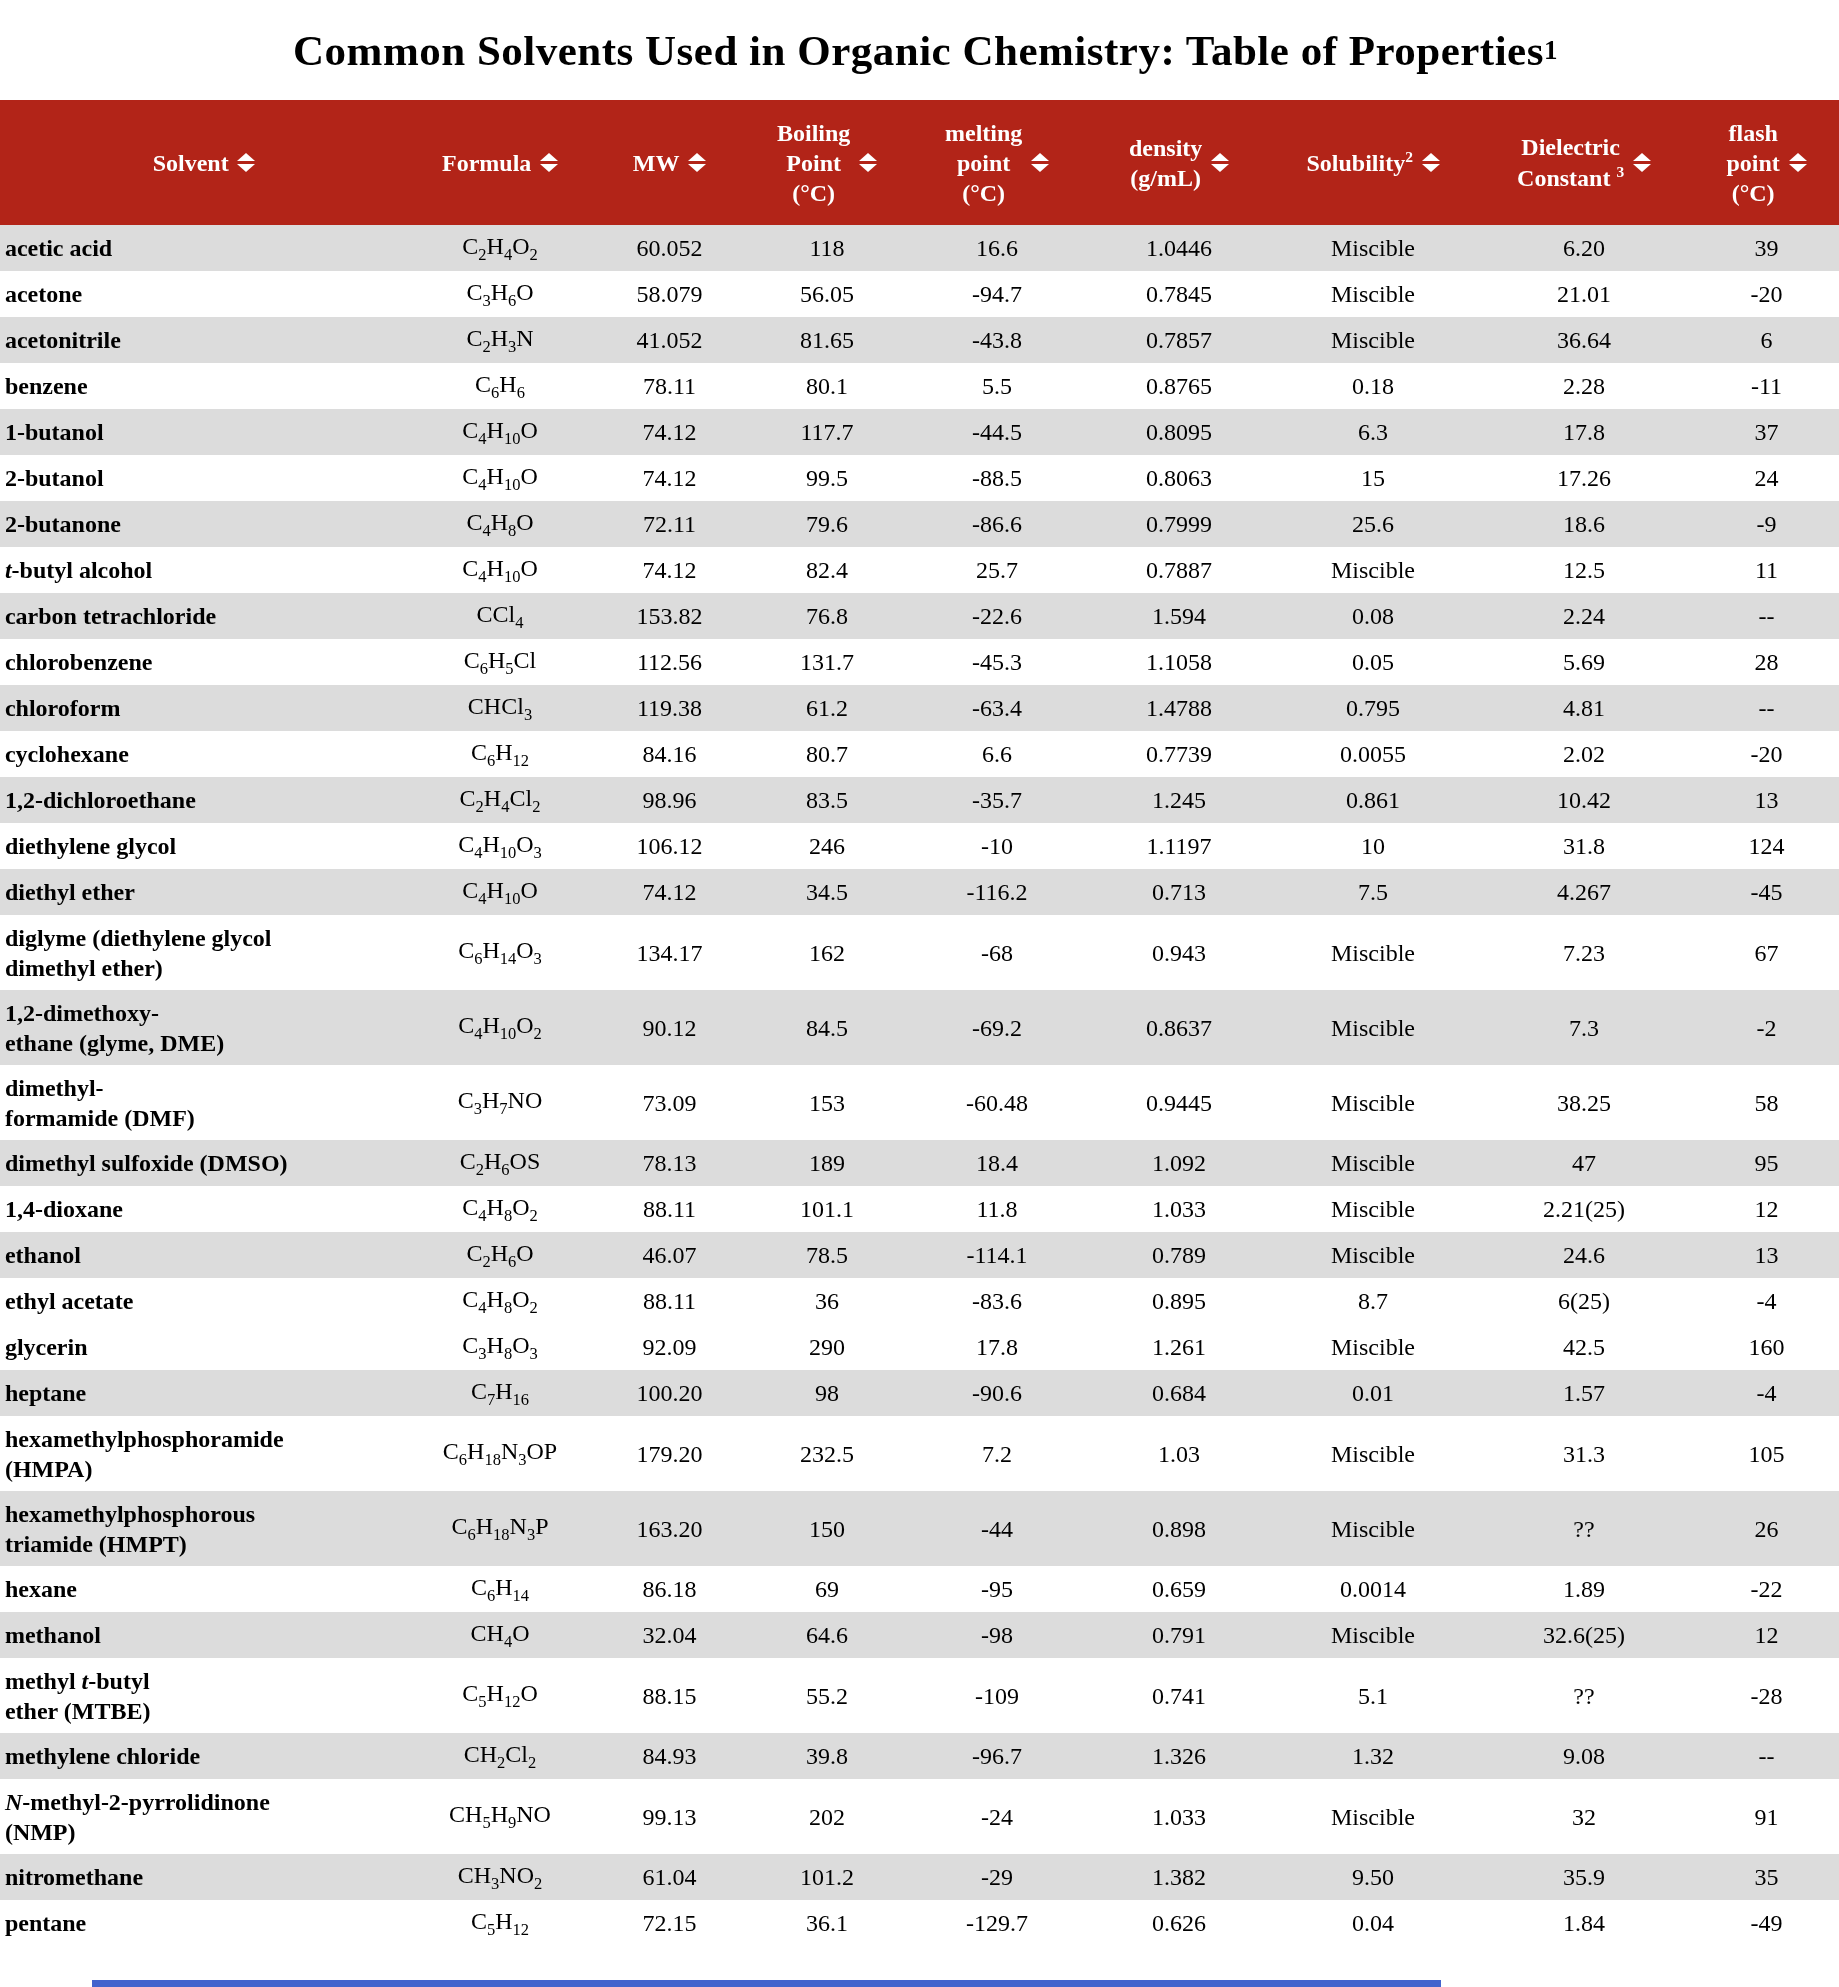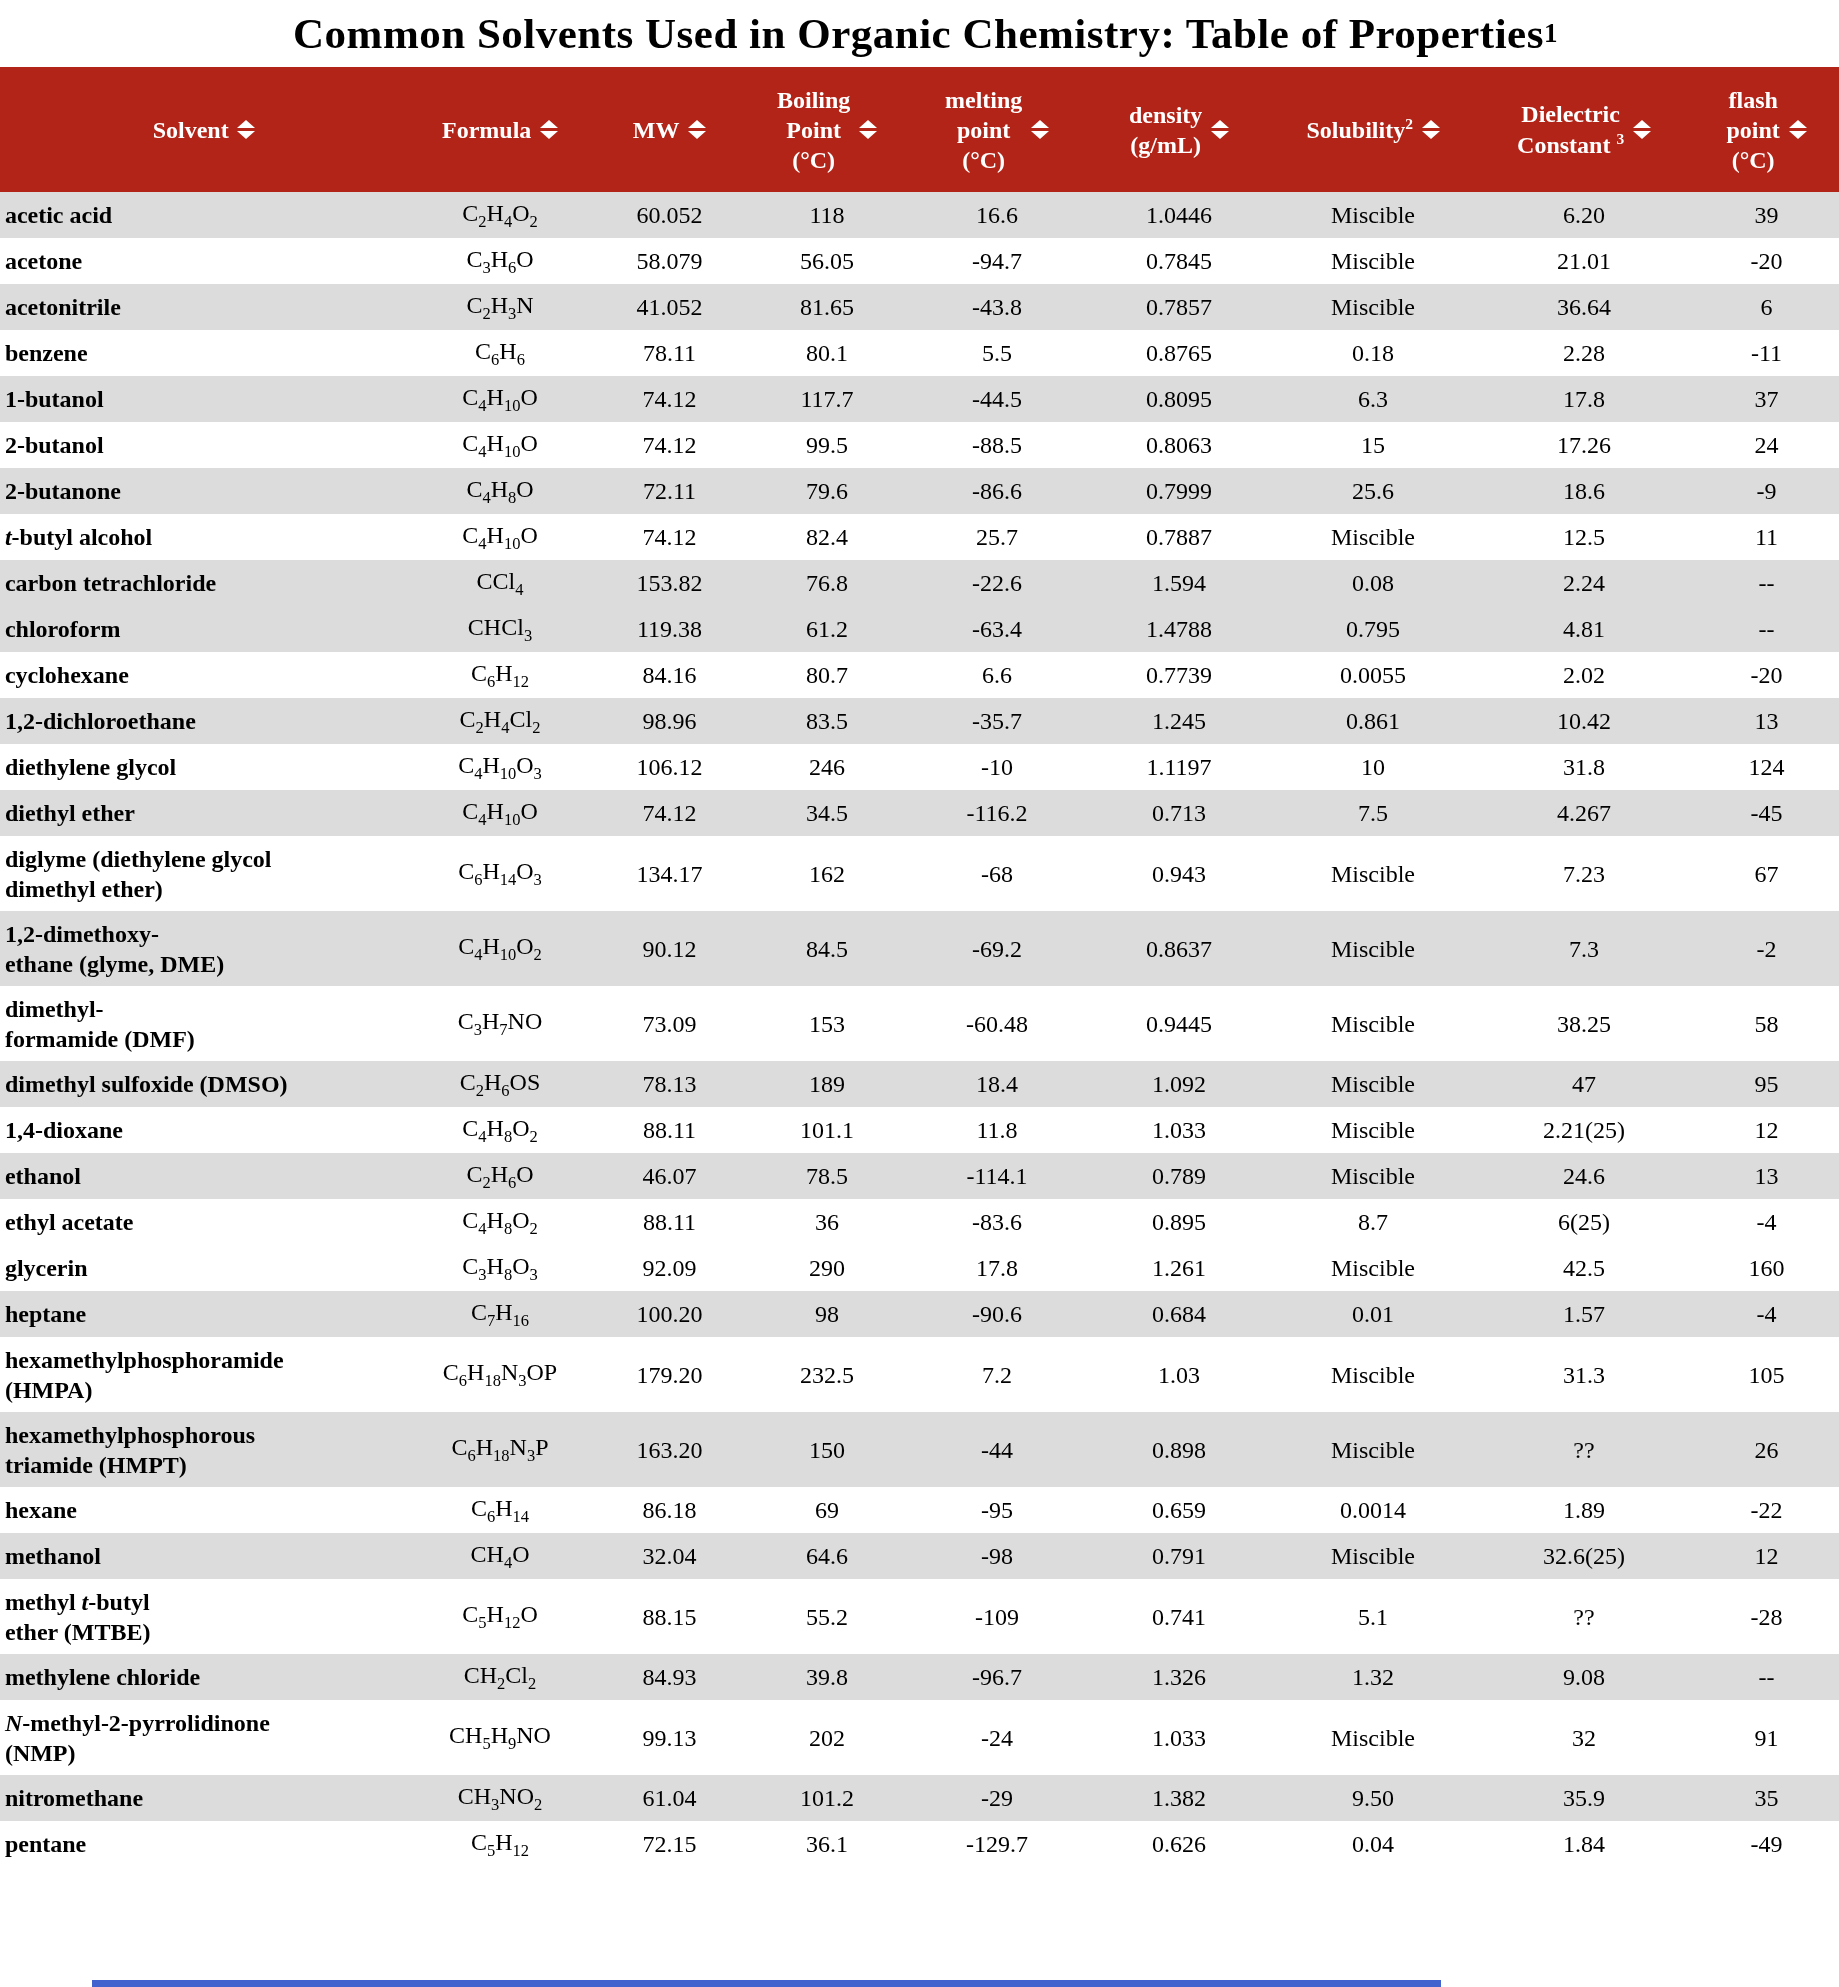--- a/index.html
+++ b/index.html
@@ -5,21 +5,21 @@
   html,body{margin:0;padding:0;background:#fff;}
   .page{
     position:relative;
     width:1840px;height:1987px;
     background:#ffffff;
     font-family:"Liberation Serif", serif;
     color:#000;
     overflow:hidden;
   }
   .title{
-    height:67px;
+    height:100px;
     display:flex;align-items:center;justify-content:center;
     font-size:43px;font-weight:bold;
     letter-spacing:0.5px;
     padding-left:11px;
   }
   .title sup{font-size:27px;}
   table.solvent-table{
     width:1840px;
     border-collapse:collapse;
     table-layout:fixed;
@@ -266,20 +266,31 @@
           <td class="solvent">carbon tetrachloride</td>
           <td>CCl<sub>4</sub></td>
           <td>153.82</td>
           <td>76.8</td>
           <td>-22.6</td>
           <td>1.594</td>
           <td>0.08</td>
           <td>2.24</td>
           <td>--</td>
         </tr>
+        <tr class="even">
+          <td class="solvent">chlorobenzene</td>
+          <td>C<sub>6</sub>H<sub>5</sub>Cl</td>
+          <td>112.56</td>
+          <td>131.7</td>
+          <td>-45.3</td>
+          <td>1.1058</td>
+          <td>0.05</td>
+          <td>5.69</td>
+          <td>28</td>
+        </tr>
         <tr class="odd">
           <td class="solvent">chloroform</td>
           <td>CHCl<sub>3</sub></td>
           <td>119.38</td>
           <td>61.2</td>
           <td>-63.4</td>
           <td>1.4788</td>
           <td>0.795</td>
           <td>4.81</td>
           <td>--</td>

